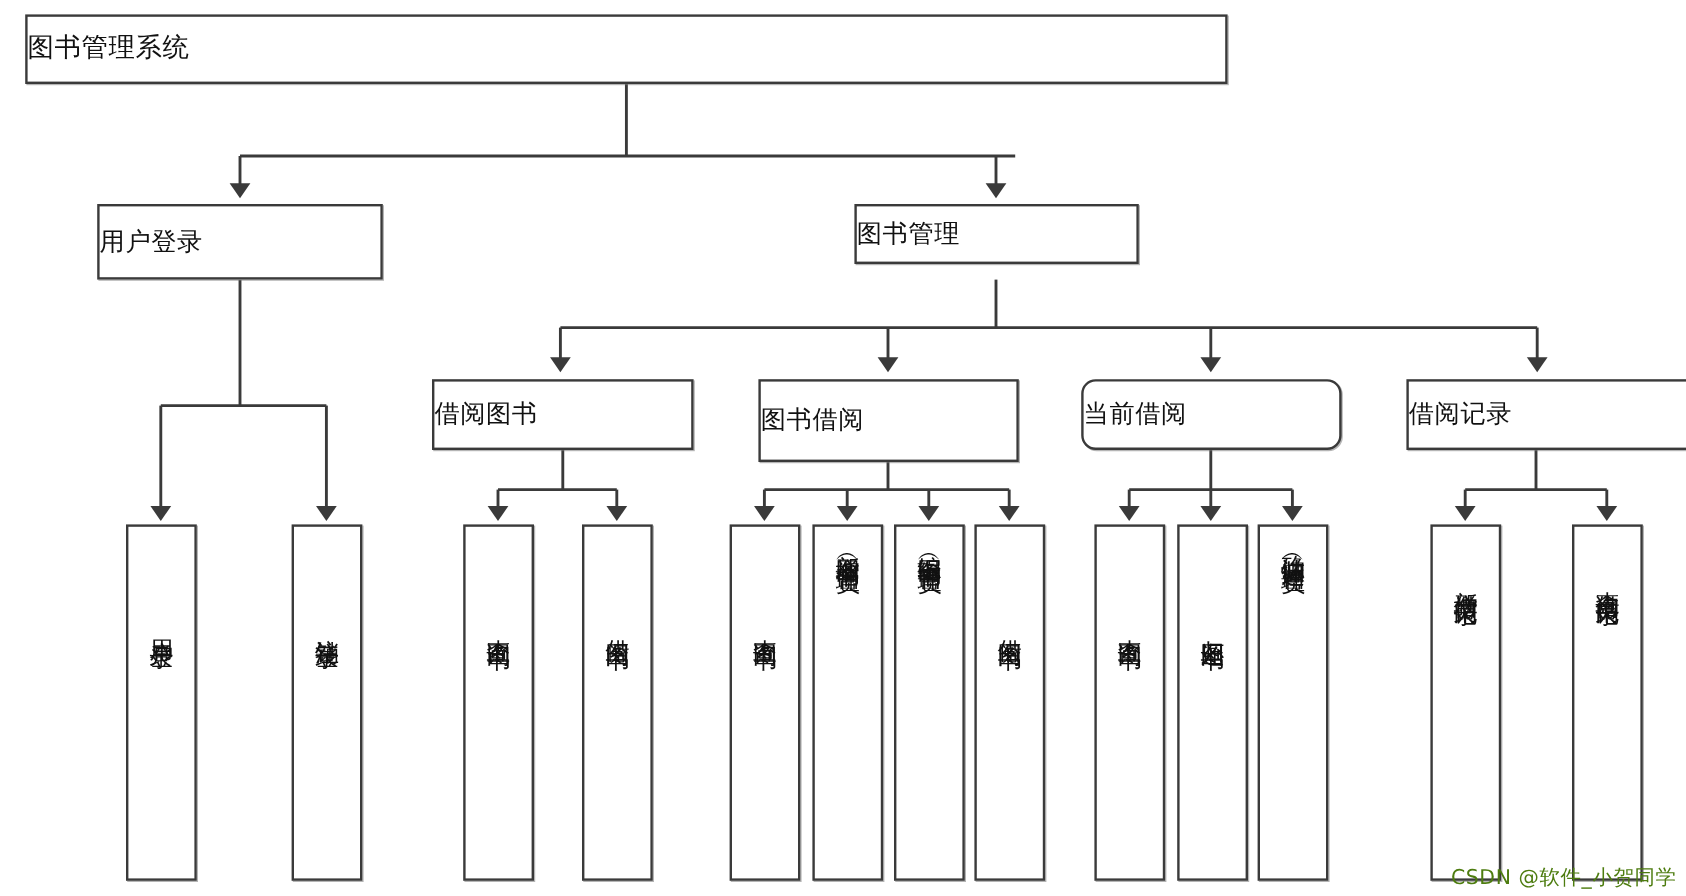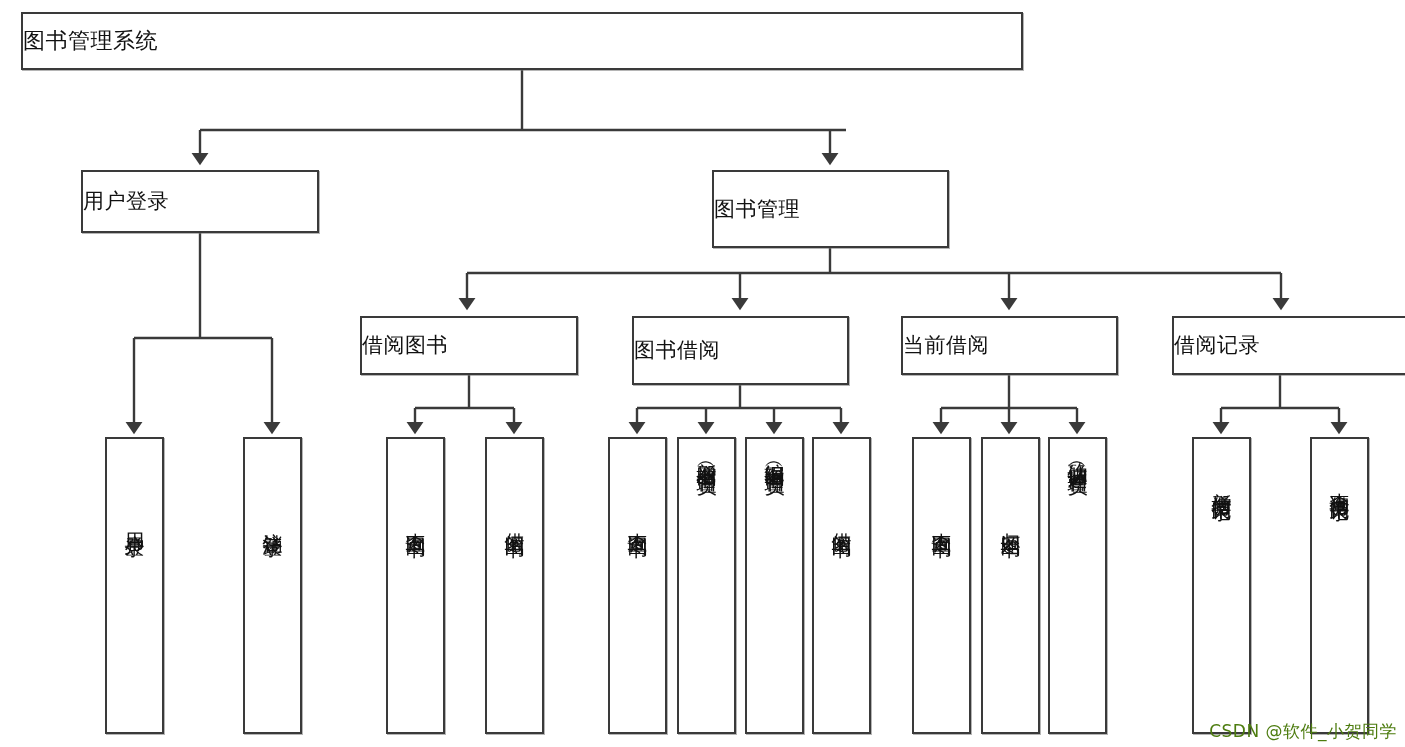--- a/index.html
+++ b/index.html
@@ -131,31 +131,31 @@
     </g>
   </svg>
 
   <div class="node horiz root" style="left:21px; top:12px; width:1002px; height:58px;">
     <span class="label">图书管理系统</span>
   </div>
 
   <div class="node horiz" style="left:81px; top:170px; width:238px; height:63px;">
     <span class="label">用户登录</span>
   </div>
-  <div class="node horiz" style="left:712px; top:170px; width:237px; height:78px;">
+  <div class="node horiz" style="left:712px; top:170px; width:237px; height:50px;">
     <span class="label">图书管理</span>
   </div>
 
   <div class="node horiz" style="left:360px; top:316px; width:218px; height:59px;">
     <span class="label">借阅图书</span>
   </div>
   <div class="node horiz" style="left:632px; top:316px; width:217px; height:69px;">
     <span class="label">图书借阅</span>
   </div>
-  <div class="node horiz" style="left:901px; top:316px; width:217px; height:59px;">
+  <div class="node horiz" style="left:901px; top:316px; width:217px; height:59px;border-radius:12px;">
     <span class="label">当前借阅</span>
   </div>
   <div class="node horiz" style="left:1172px; top:316px; width:256px; height:59px;">
     <span class="label">借阅记录</span>
   </div>
 
   <div class="node vert" style="left:105px; top:437px; width:59px; height:297px; padding-top:78px;">
     <span class="label">用户登录</span>
   </div>
   <div class="node vert" style="left:243px; top:437px; width:59px; height:297px; padding-top:78px;">

